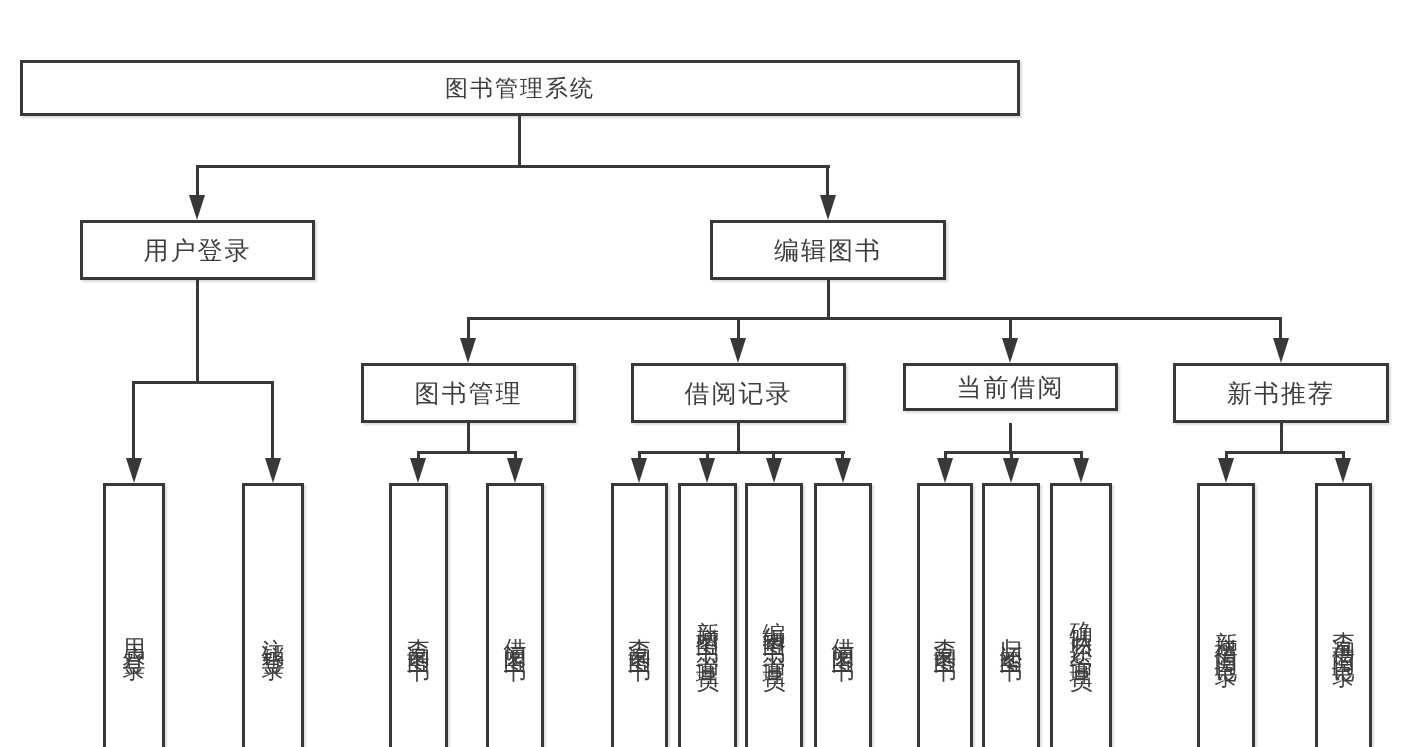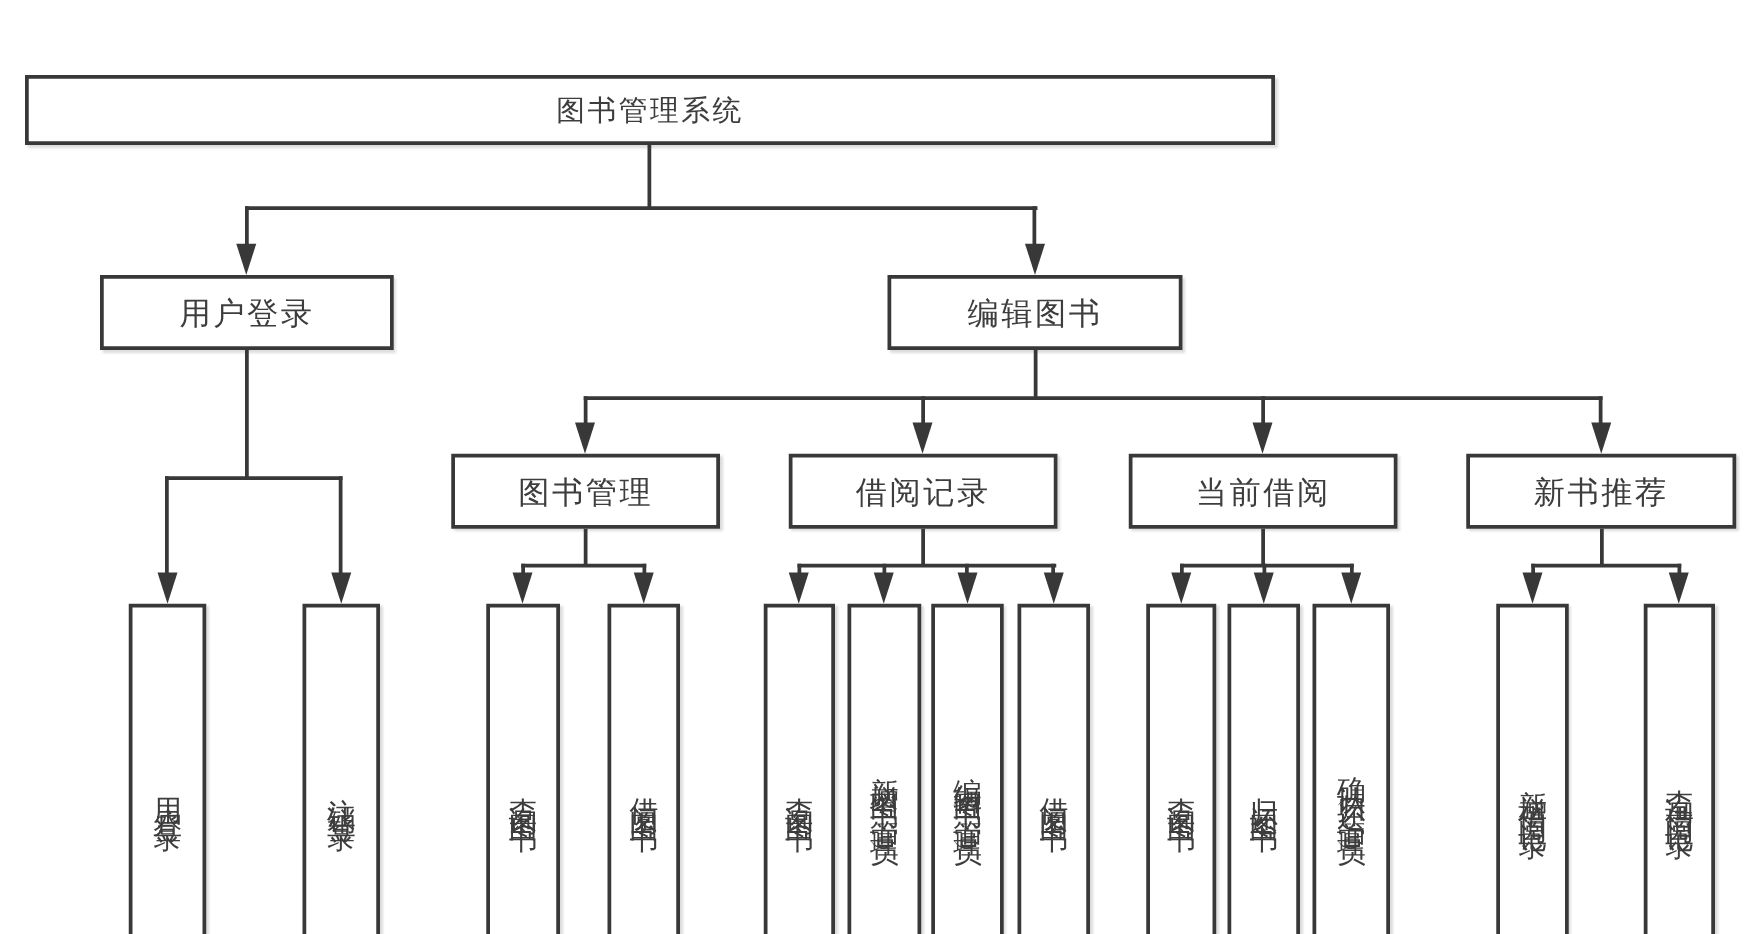--- a/index.html
+++ b/index.html
@@ -58,21 +58,21 @@
   <div class="vline" style="left:737px;top:269px;height:23px"></div>
   <div class="vline" style="left:1009px;top:269px;height:23px"></div>
   <div class="vline" style="left:1279px;top:269px;height:23px"></div>
   <div class="arrow" style="left:460px;top:290px"></div>
   <div class="arrow" style="left:730px;top:290px"></div>
   <div class="arrow" style="left:1002px;top:290px"></div>
   <div class="arrow" style="left:1273px;top:290px"></div>
 
   <div class="box hbox" style="left:361px;top:315px;width:215px;height:60px">图书管理</div>
   <div class="box hbox" style="left:631px;top:315px;width:215px;height:60px">借阅记录</div>
-  <div class="box hbox" style="left:903px;top:315px;width:215px;height:60px">当前借阅</div>
+  <div class="box hbox" style="left:903px;top:315px;width:215px;height:48px">当前借阅</div>
   <div class="box hbox" style="left:1173px;top:315px;width:216px;height:60px">新书推荐</div>
 
   <div class="vline" style="left:467px;top:375px;height:30px"></div>
   <div class="hline" style="left:417px;top:403px;width:100px"></div>
   <div class="vline" style="left:417px;top:403px;height:10px"></div>
   <div class="vline" style="left:514px;top:403px;height:10px"></div>
   <div class="arrow" style="left:410px;top:410px"></div>
   <div class="arrow" style="left:507px;top:410px"></div>
 
   <div class="vline" style="left:737px;top:375px;height:30px"></div>

